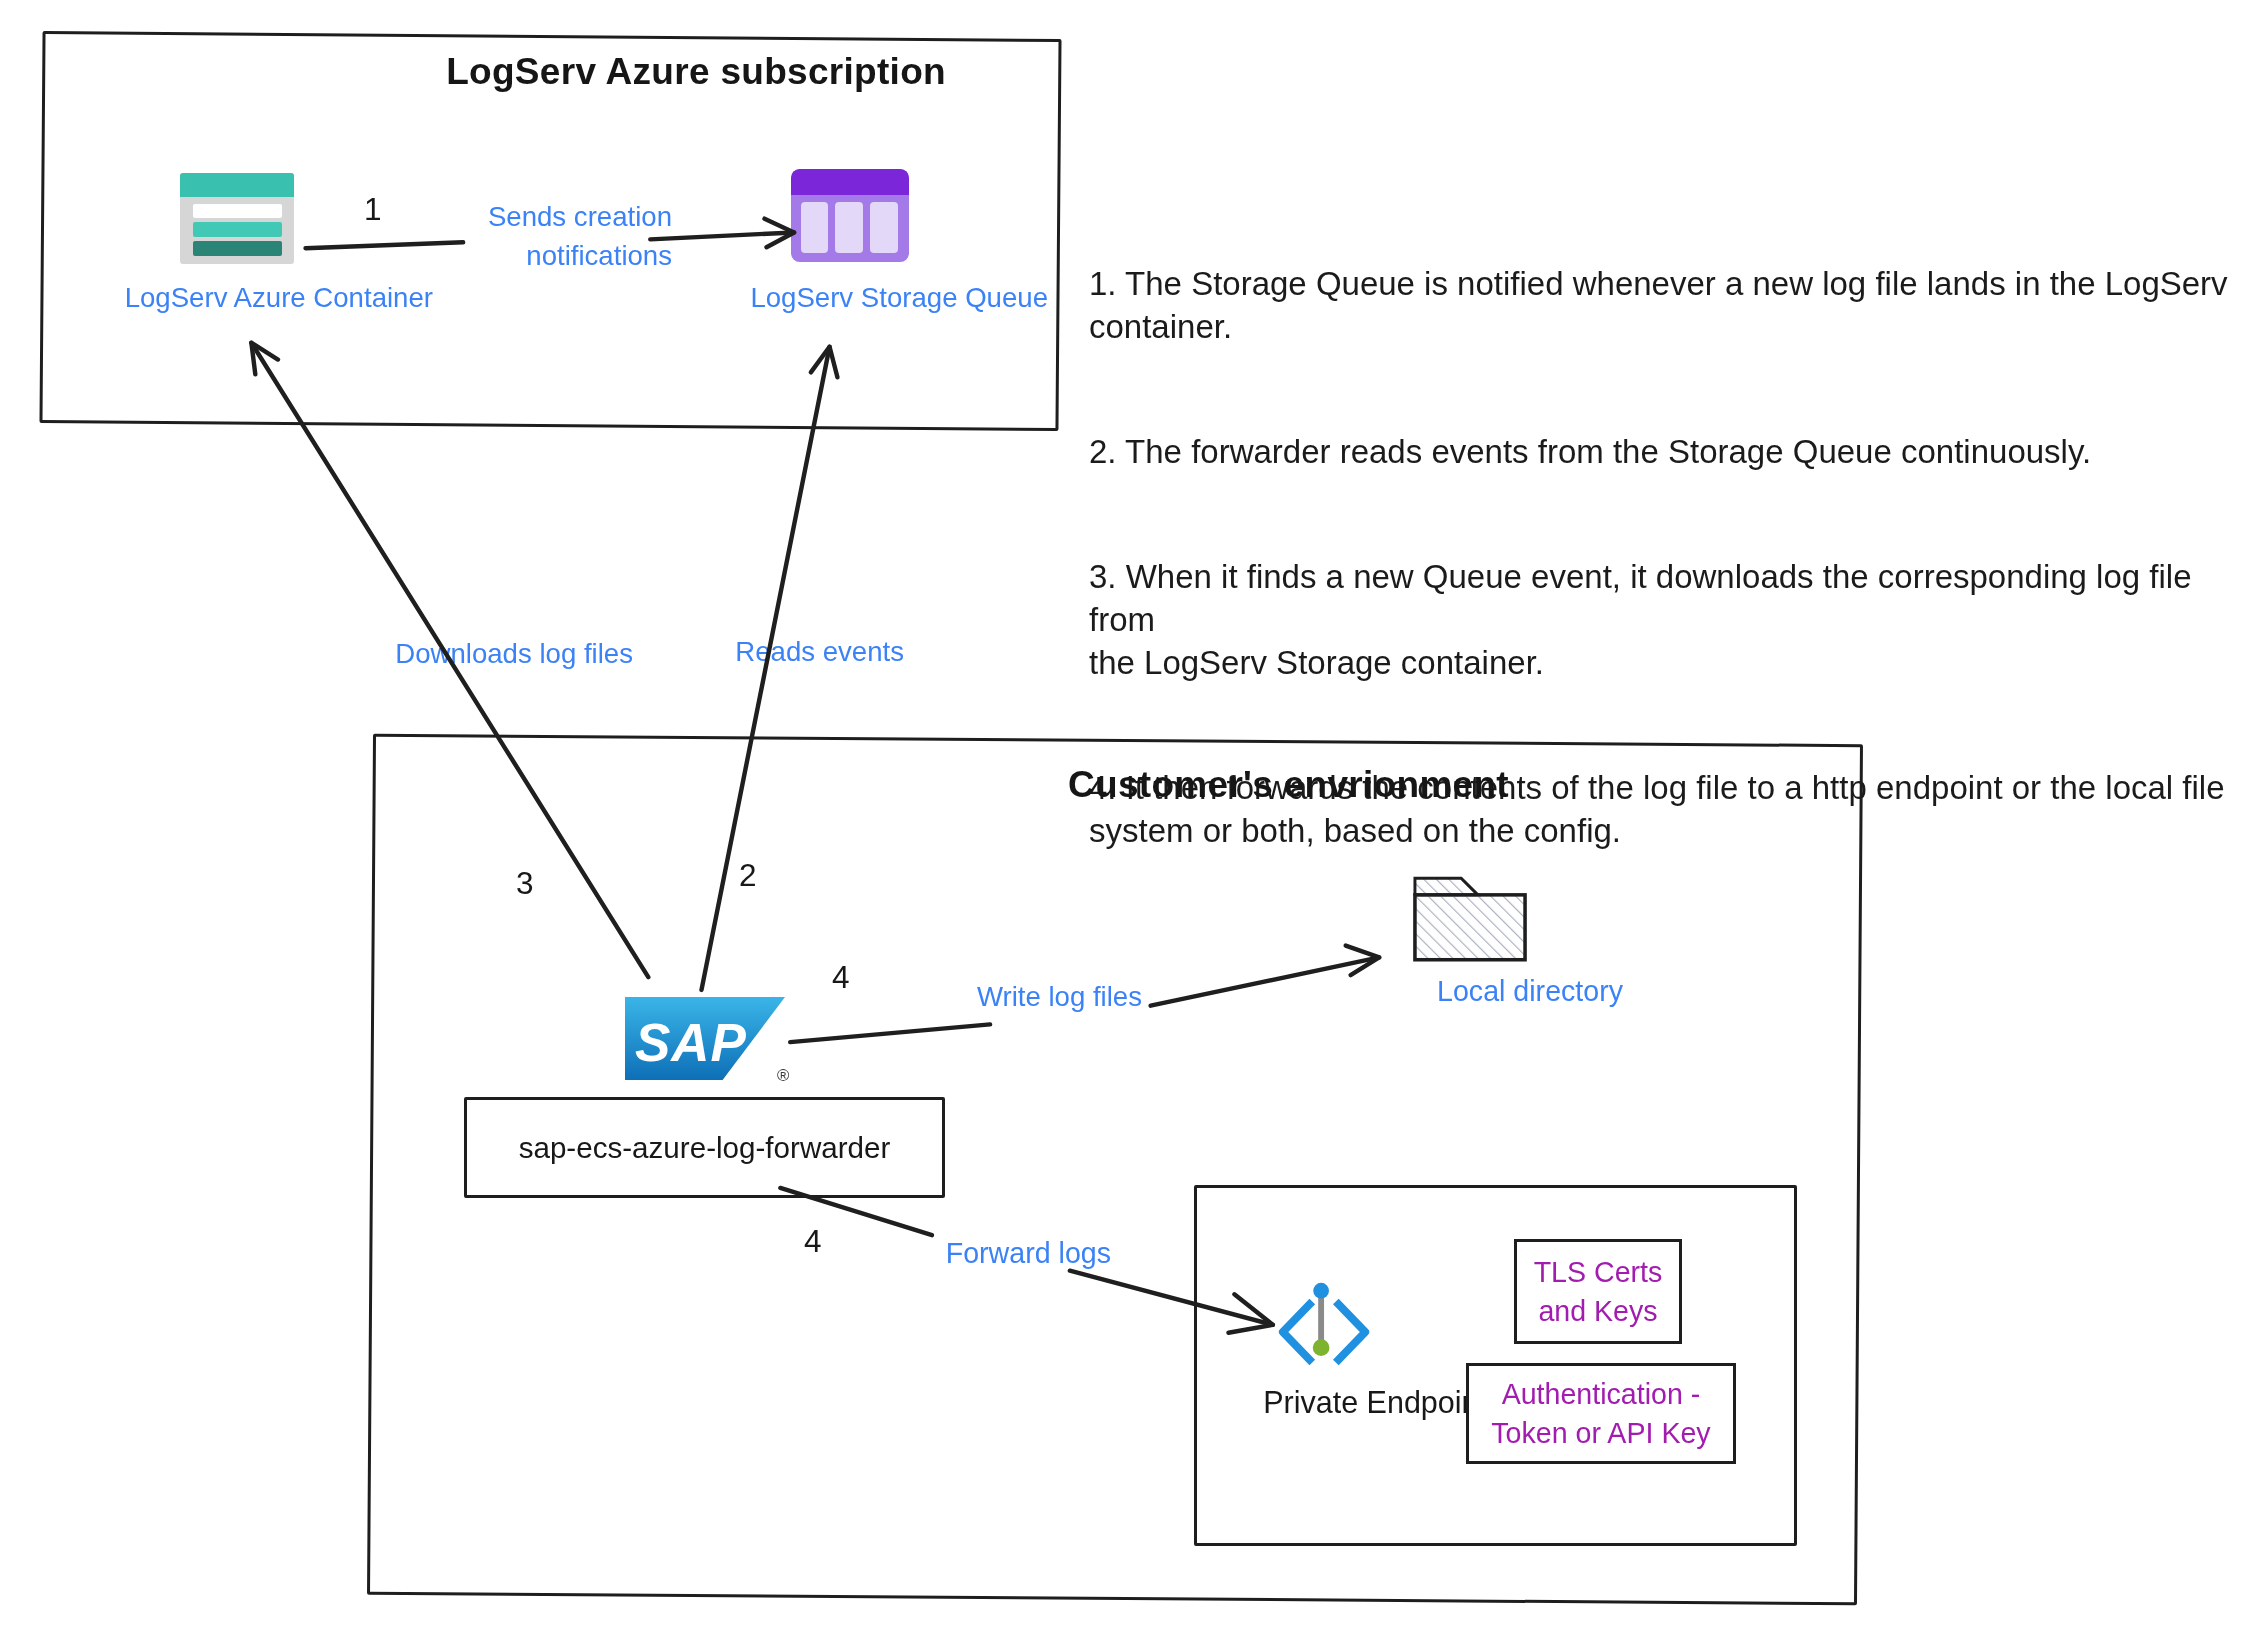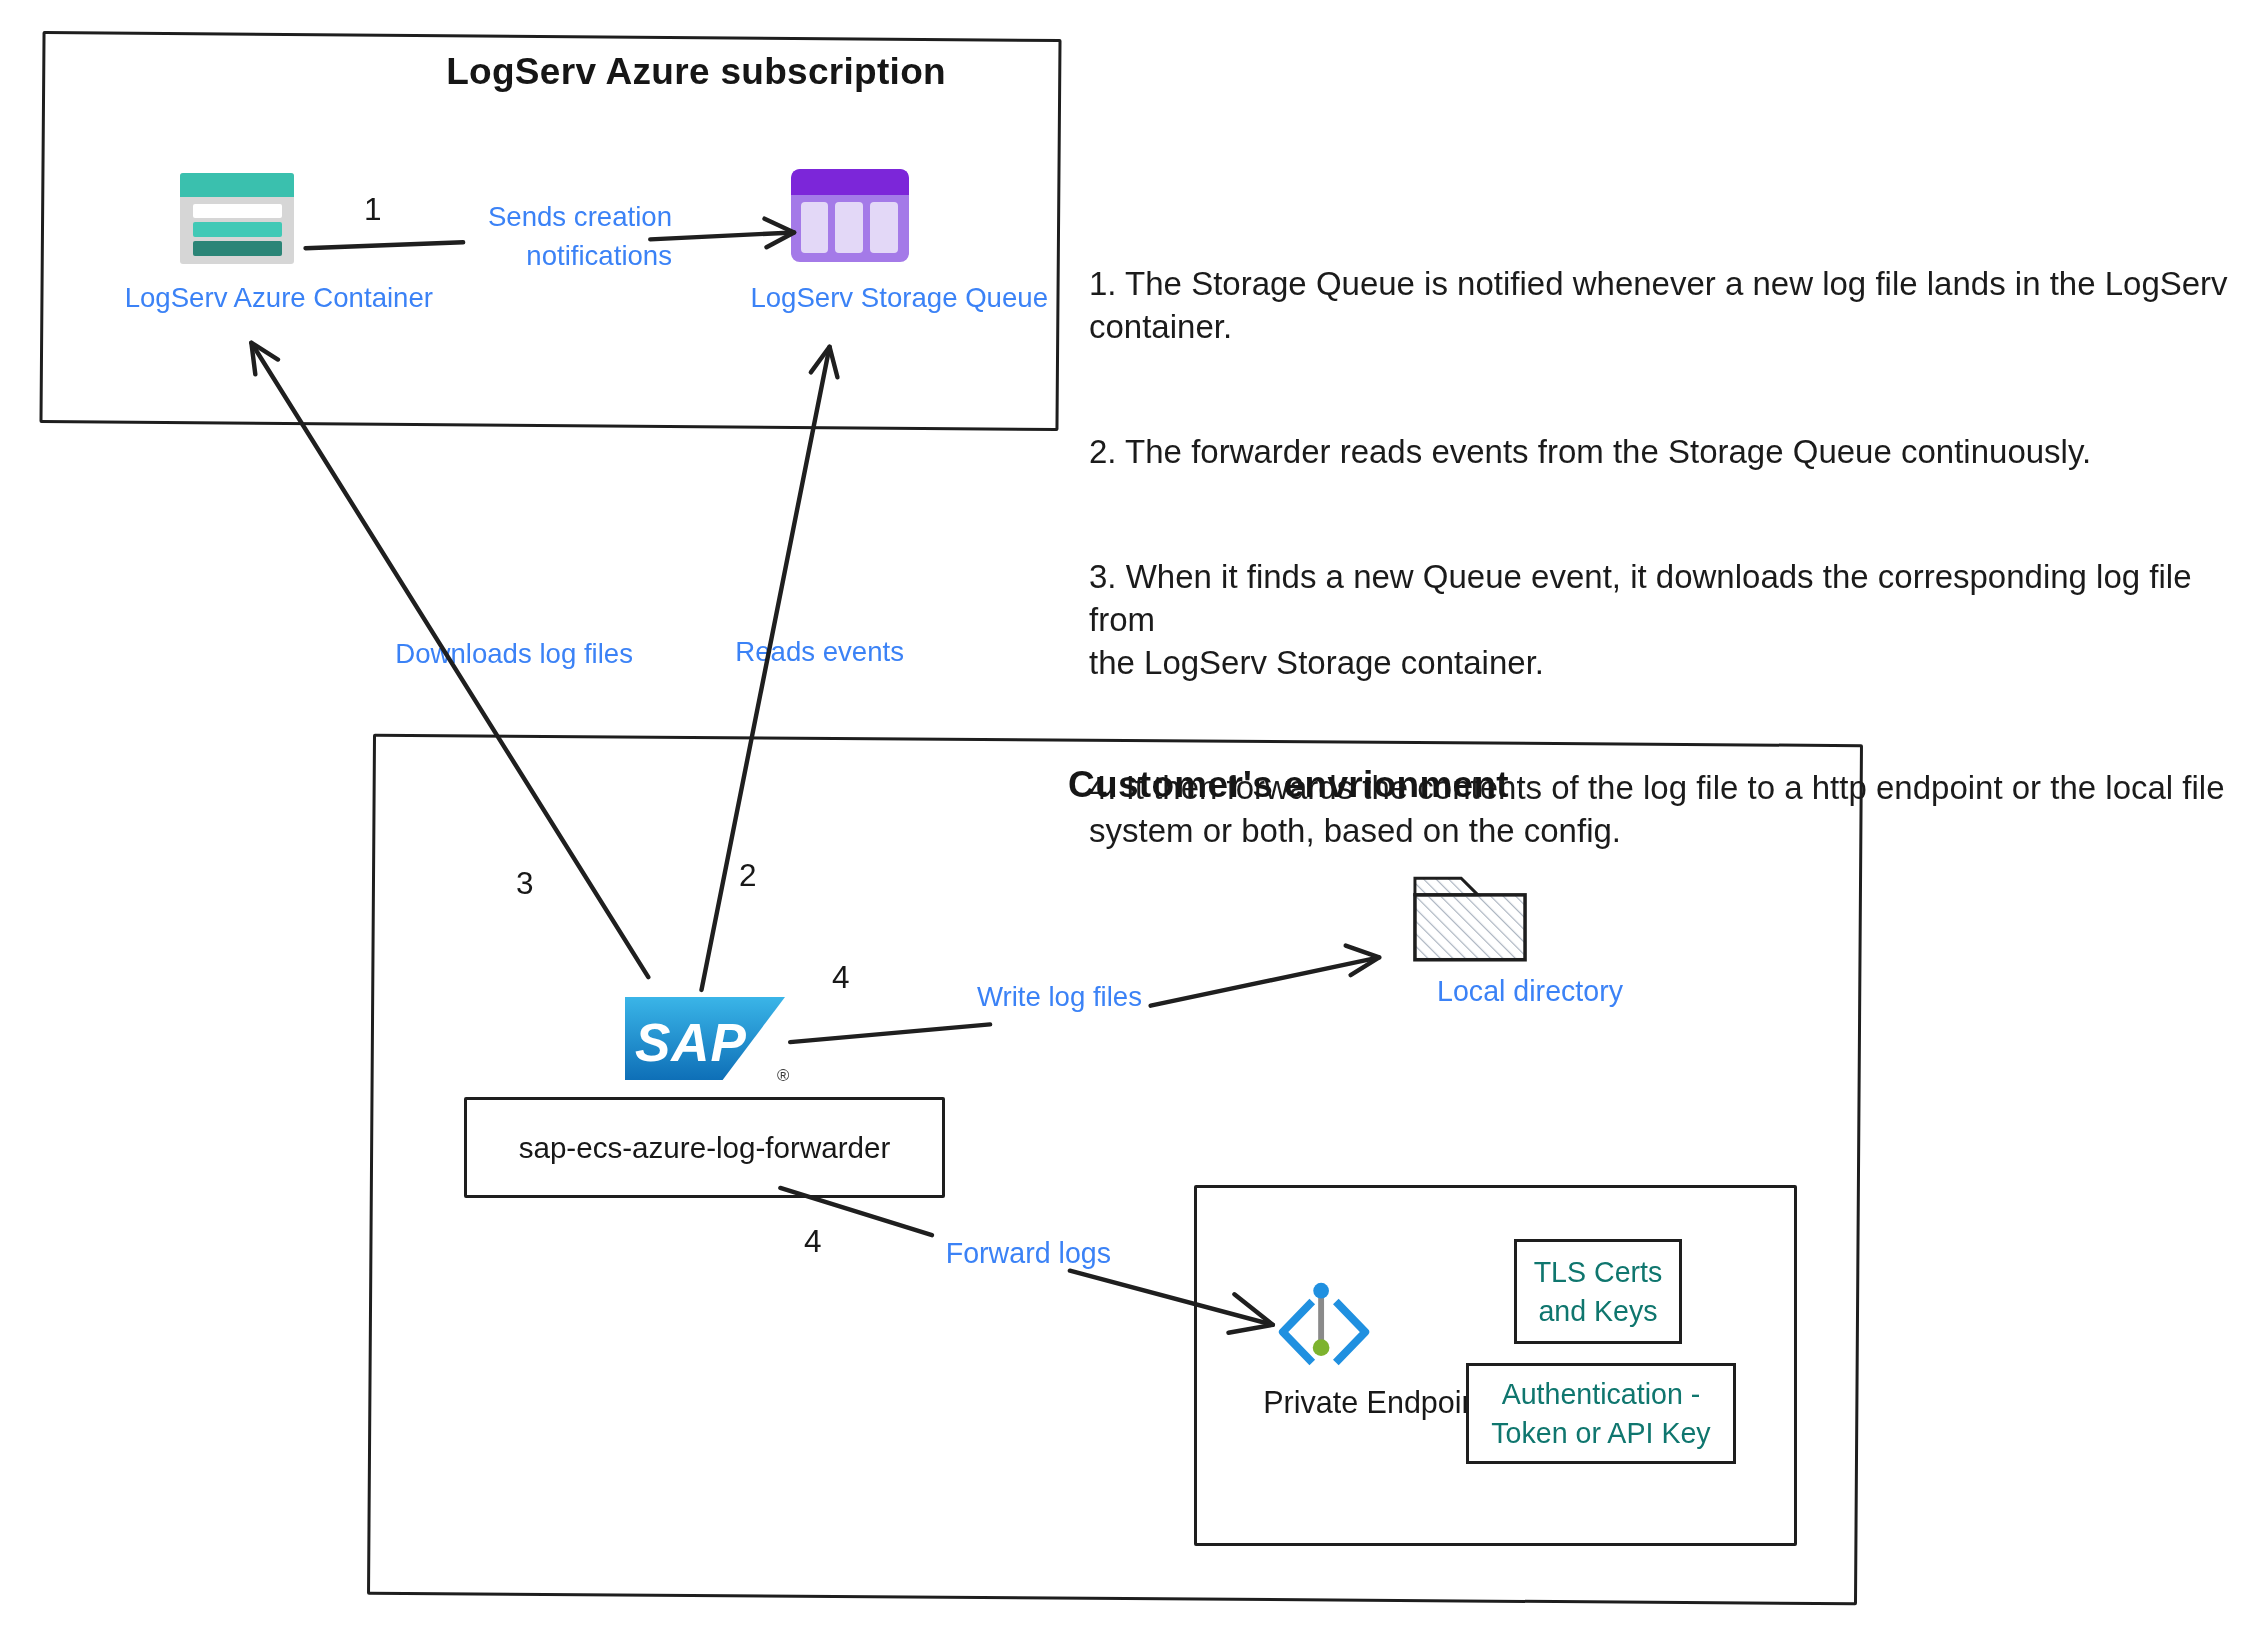--- a/index.html
+++ b/index.html
@@ -29,21 +29,21 @@
   .queue-icon .cell{position:absolute;top:32.5px;width:27.6px;height:51px;border-radius:3.9px;background:#e3d8f7;}
   .c1{left:9.9px;background:#ffffff;}
   .c2{left:44px;}
   .c3{left:79px;}
   
   .sap-logo{width:160px;height:83px;background:linear-gradient(180deg,#3ab5e8 0%,#0e6fb7 100%);
     clip-path:polygon(0 0,100% 0,61% 100%,0 100%);}
   .sap-logo span{position:absolute;left:9.9px;top:8.9px;font-size:53px;font-weight:bold;font-style:italic;color:#ffffff;letter-spacing:1px;margin-top:6px;}
   .sap-reg{font-size:16.7px;color:#3a3a3a;}
   .small-box{border:3.4px solid #1e1e1e;display:flex;align-items:center;justify-content:center;
-    font-size:28.6px;color:#0f766e;text-align:center;line-height:39px;background:#fff;}
+    font-size:28.6px;color:#a21caf;text-align:center;line-height:39px;background:#fff;}
   svg.overlay{position:absolute;left:0;top:0;pointer-events:none;}
   .line{stroke:#1f1f1f;stroke-width:4.5;fill:none;stroke-linecap:round;stroke-linejoin:round;}
 </style>
 </head>
 <body>
 
 <div class="abs box" style="left:41px;top:35px;width:1013px;height:386px;transform:rotate(0.45deg);"></div>
 
 <div class="abs big-title ctr" style="left:158px;top:51px;width:788px;">LogServ Azure subscription</div>
 

